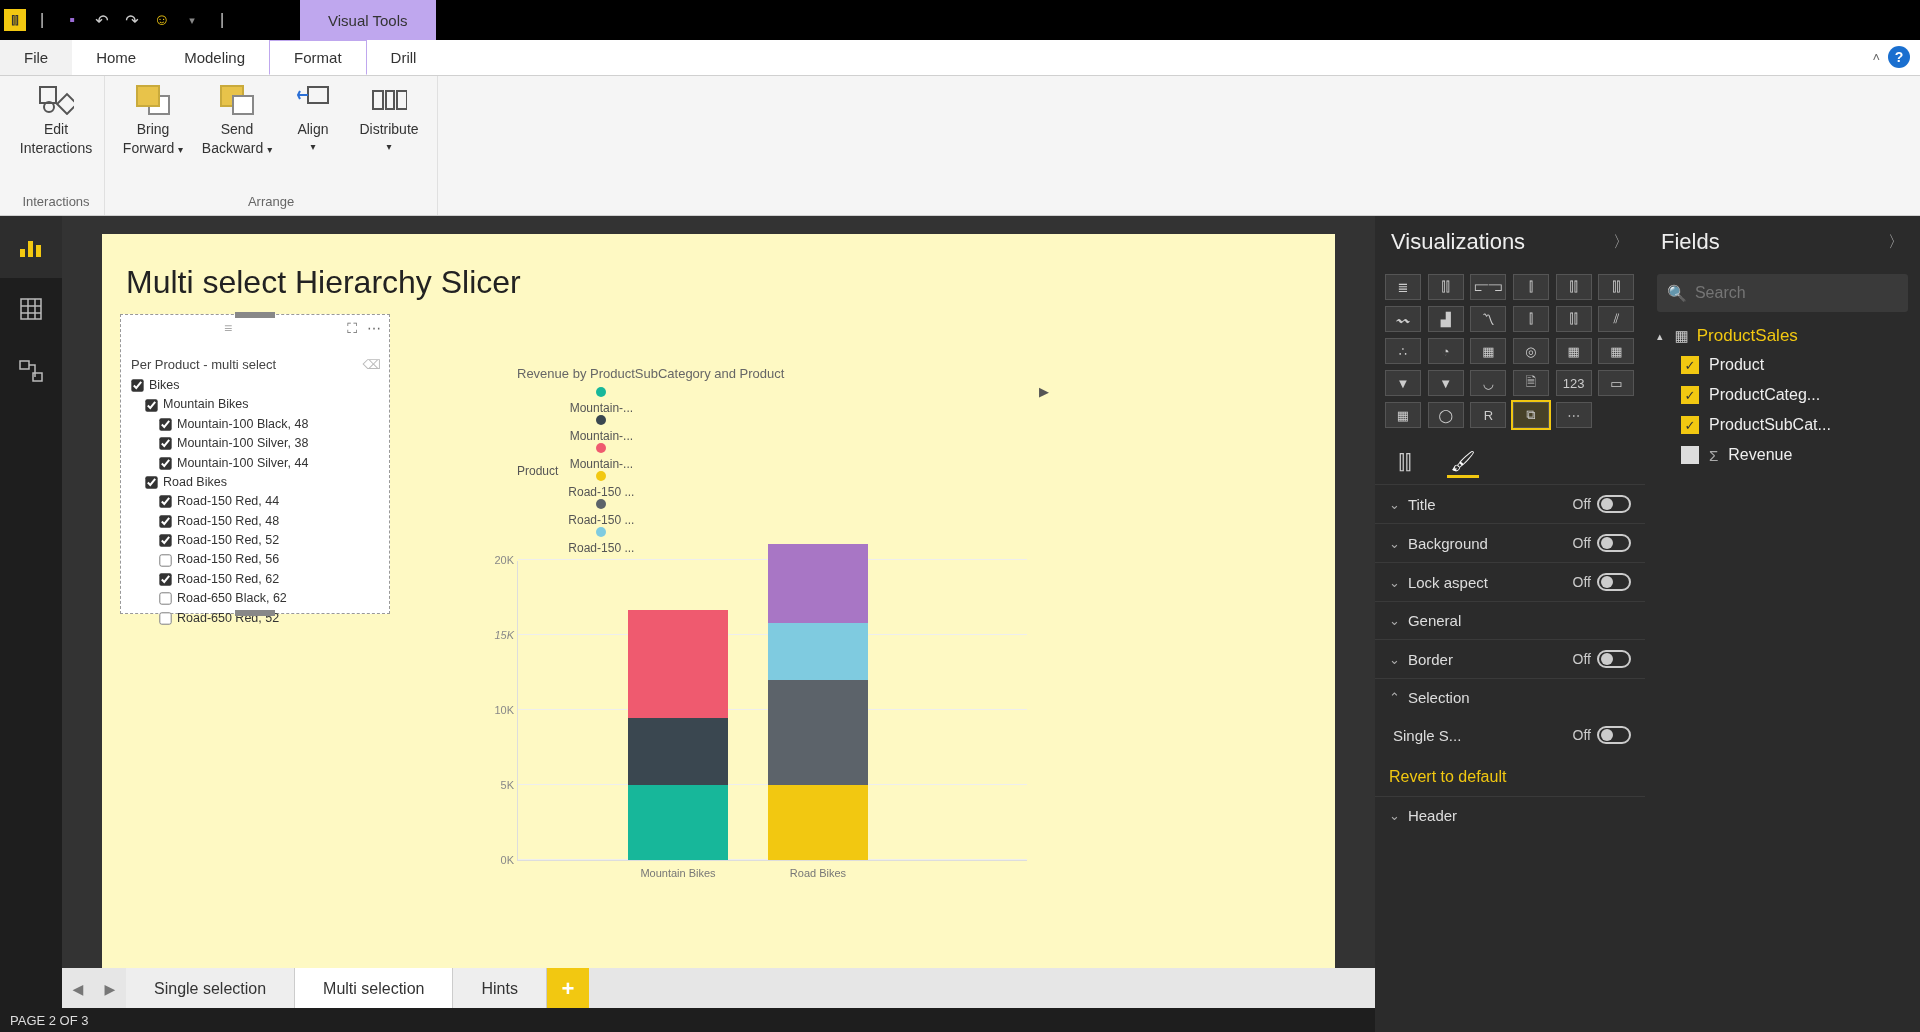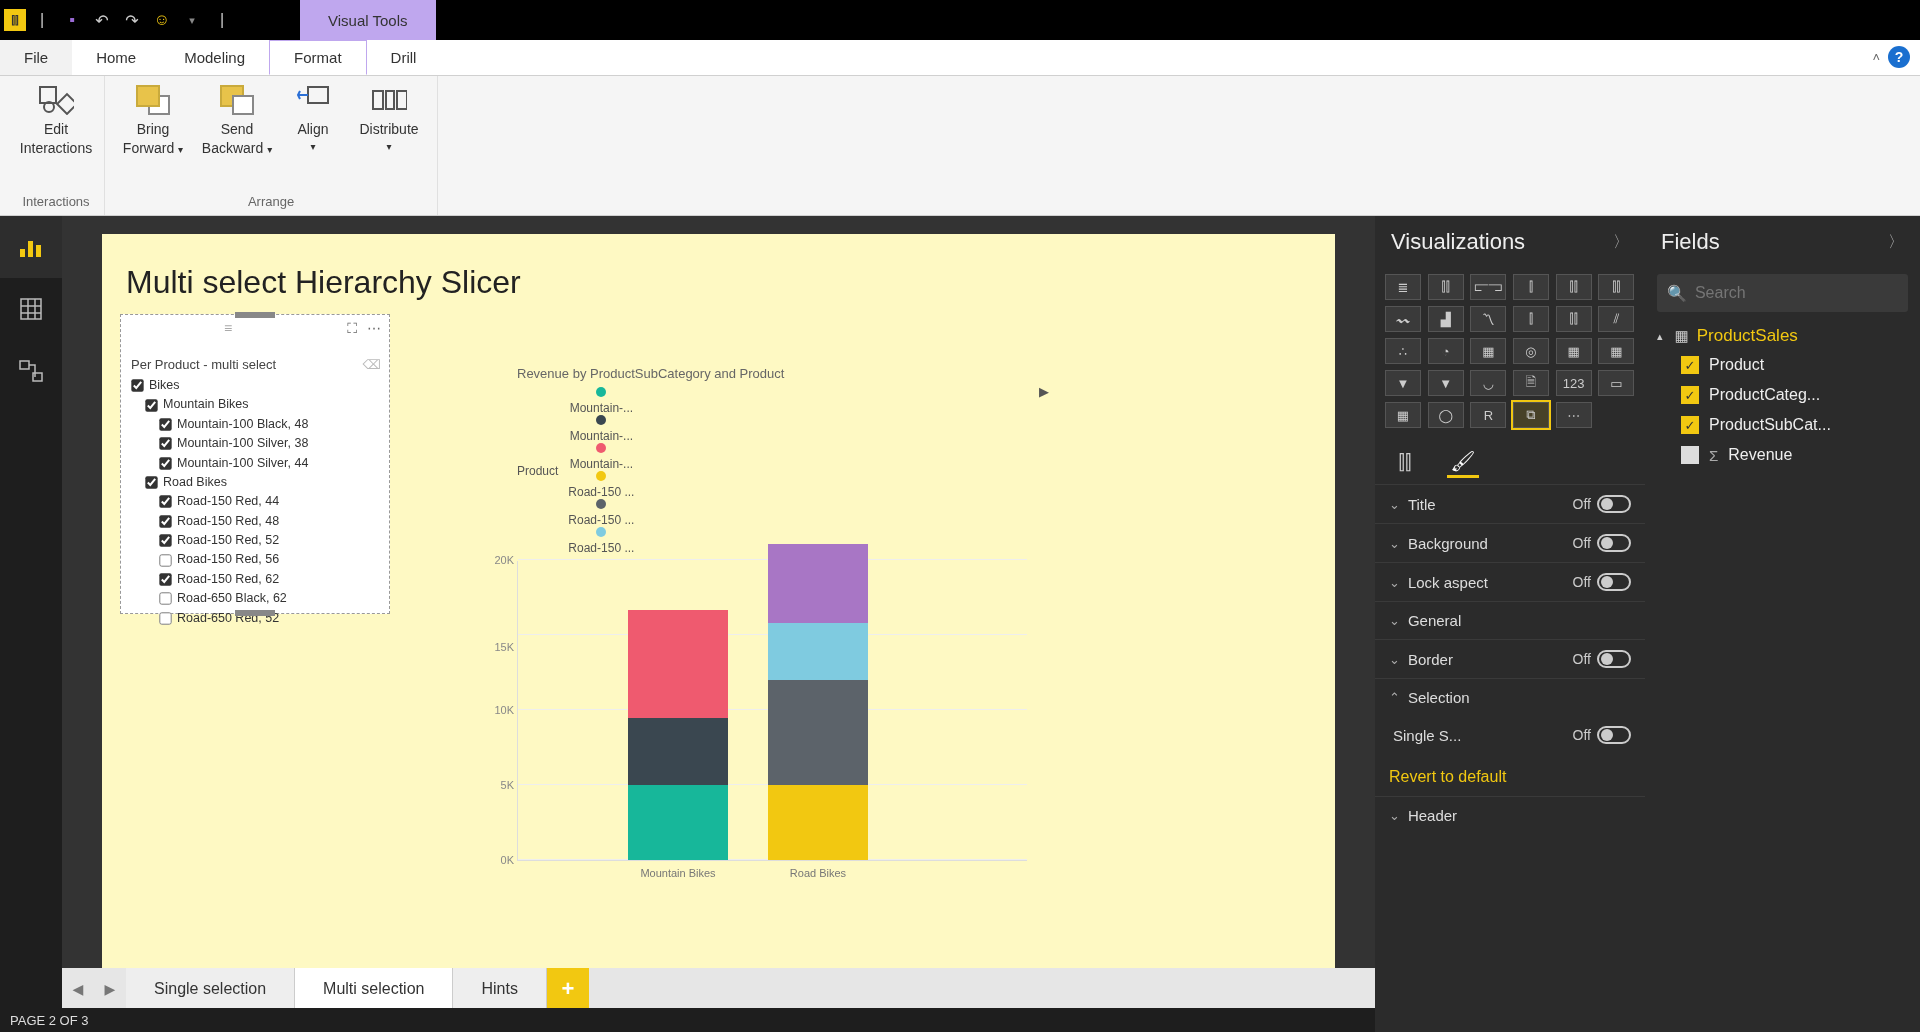--- a/index.html
+++ b/index.html
@@ -294,21 +294,21 @@
         <span class="nav-right">▶</span>
       </div>
       <div class="plot" id="plot">
           <div class="grid" style="bottom: 0px;"></div>
           <div class="yax" style="bottom: -6px;">0K</div>
           <div class="grid" style="bottom: 75px;"></div>
           <div class="yax" style="bottom: 69px;">5K</div>
           <div class="grid" style="bottom: 150px;"></div>
           <div class="yax" style="bottom: 144px;">10K</div>
           <div class="grid" style="bottom: 225px;"></div>
-          <div class="yax" style="bottom: 207px;">15K</div>
+          <div class="yax" style="bottom: 219px; font-style: italic;">15K</div>
           <div class="grid" style="bottom: 300px;"></div>
           <div class="yax" style="bottom: 294px;">20K</div>
           <div class="col" style="left: 110px;">
             <div class="seg" style="height: 108px; background: rgb(239, 90, 111);"></div>
             <div class="seg" style="height: 67.5px; background: rgb(58, 71, 80);"></div>
             <div class="seg" style="height: 75px; background: rgb(23, 183, 154);"></div>
           </div>
           <div class="xlab" style="left: 100px;">Mountain Bikes</div>
           <div class="col" style="left: 250px;">
             <div class="seg" style="height: 79.5px; background: rgb(168, 118, 197);"></div>

